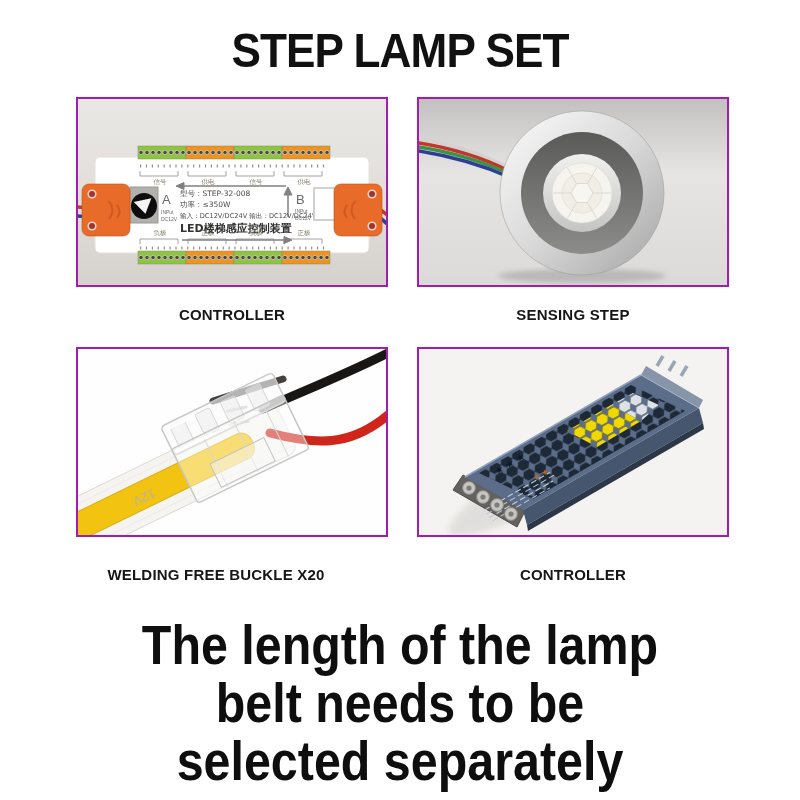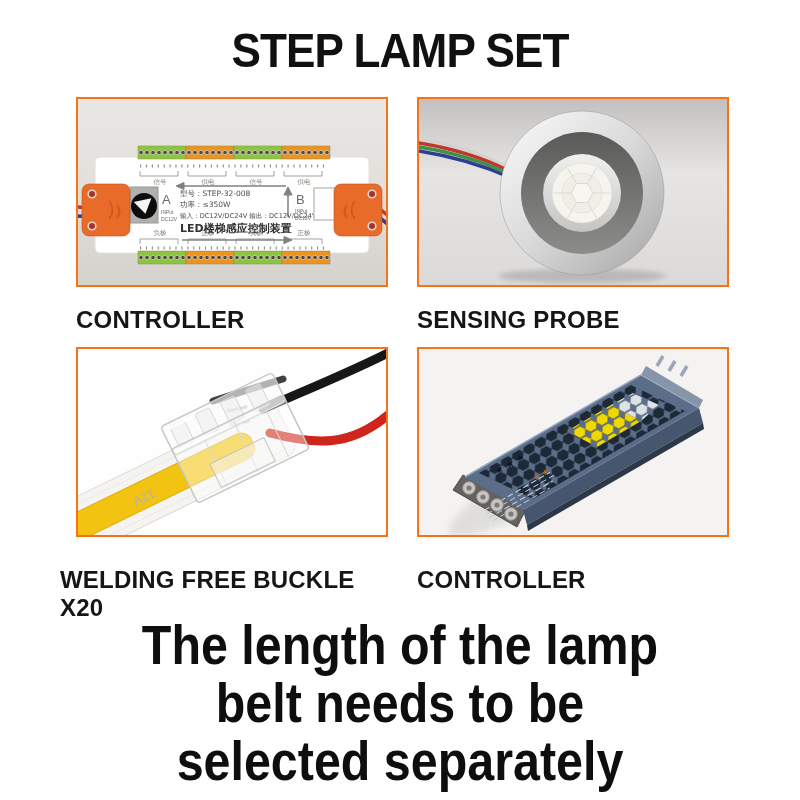--- a/index.html
+++ b/index.html
@@ -1,26 +1,26 @@
 <!DOCTYPE html>
 <html><head>
 <meta charset="utf-8">
 <style>
   html,body{margin:0;padding:0;background:#ffffff;}
   .stage{position:relative;width:800px;height:800px;background:#ffffff;overflow:hidden;
          font-family:"Liberation Sans",sans-serif;}
   .title{position:absolute;top:22px;left:0;width:800px;text-align:center;
          font-size:49px;font-weight:bold;color:#111;letter-spacing:-1px;transform:scaleX(.9);}
-  .panel{position:absolute;width:312px;height:190px;border:2px solid #f97316;
+  .panel{position:absolute;width:312px;height:190px;border:2px solid #a21caf;
          box-sizing:border-box;background:#fff;}
   #panel-controller{left:76px;top:97px;}
   #panel-probe{left:417px;top:97px;}
   #panel-buckle{left:76px;top:347px;}
   #panel-transformer{left:417px;top:347px;}
-  .caption{position:absolute;width:312px;font-size:24px;font-weight:bold;
+  .caption{position:absolute;width:312px;text-align:center;font-size:15px;font-weight:bold;
            color:#161616;letter-spacing:.2px;}
   #caption-controller{left:76px;top:306px;}
   #caption-probe{left:417px;top:306px;}
   #caption-buckle{left:60px;top:566px;}
   #caption-transformer{left:417px;top:566px;}
   .footer{position:absolute;top:616px;left:0;width:800px;text-align:center;
           font-size:55px;line-height:58px;font-weight:bold;color:#0e0e0e;transform:scaleX(.88);}
   svg{display:block;}
   .cjk{font-family:"DejaVu Sans",sans-serif;}
 </style>
@@ -202,21 +202,21 @@
           <line x1="174" y1="94" x2="192" y2="94"></line>
           <line x1="168.5" y1="103.5" x2="177.5" y2="119"></line>
           <line x1="157.5" y1="103.5" x2="148.5" y2="119"></line>
           <line x1="152" y1="94" x2="134" y2="94"></line>
           <line x1="157.5" y1="84.5" x2="148.5" y2="69"></line>
           <line x1="168.5" y1="84.5" x2="177.5" y2="69"></line>
         </g>
       </g>
     </svg>
   </div>
-  <div class="caption" id="caption-probe">SENSING PROBE</div>
+  <div class="caption" id="caption-probe">SENSING STEP</div>
 
   <div class="panel" id="panel-buckle">
     <svg width="308" height="186" viewBox="0 0 308 186" xmlns="http://www.w3.org/2000/svg">
       <rect x="0" y="0" width="308" height="186" fill="#fefefe"></rect>
 
       <g transform="rotate(-26 60 150)">
         <rect x="-80" y="121" width="305" height="56" rx="9" fill="#f5f4f1" stroke="#dbd9d5" stroke-width="1"></rect>
         <rect x="-80" y="128" width="305" height="42" fill="none" stroke="#eceae6" stroke-width="1"></rect>
         <rect x="-80" y="135" width="268" height="27" rx="11" stroke="#dcae10" stroke-width="1" fill="#f2c411"></rect>
         <text x="78" y="157" font-size="13" fill="#b5b2ac" transform="rotate(180 78 152)">12V</text>

